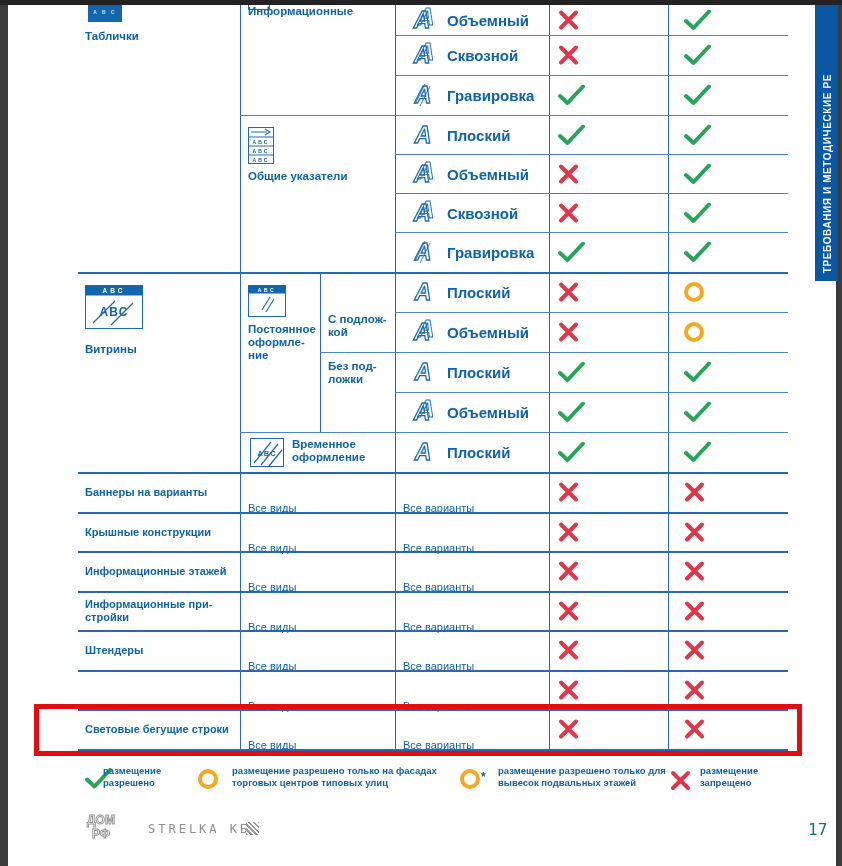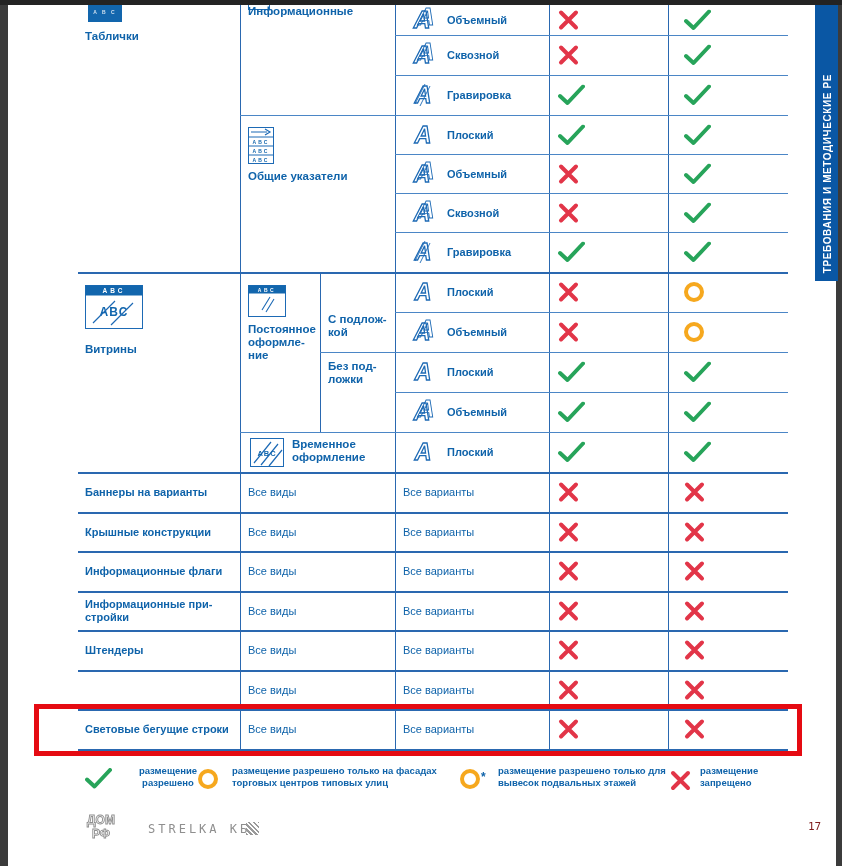--- a/index.html
+++ b/index.html
@@ -13,26 +13,26 @@
   .page{
     position:absolute;left:8px;top:5px;width:828px;height:861px;background:#ffffff;
   }
   
   .vl{position:absolute;width:1px;background:#2a68b0;}
   .hl{position:absolute;height:1px;background:#4b86c6;}
   .hm{position:absolute;height:2px;background:#2a68b0;}
   
   .cat{position:absolute;color:#0f63aa;font-size:11.5px;font-weight:bold;line-height:13px;}
   .typ{position:absolute;color:#0f63aa;font-size:11.5px;font-weight:bold;line-height:13px;}
-  .plain{color:#0f63aa;font-size:11px;font-weight:500;}
+  .plain{color:#0f63aa;font-size:11px;font-weight:500;margin-top:16px;}
   
   .vrow{position:absolute;left:387px;width:393px;}
   .vrow .ag{position:absolute;left:12px;top:50%;transform:translateY(-50%);}
   .vrow .vlabel{position:absolute;left:52px;top:50%;transform:translateY(-50%);
-     color:#0f63aa;font-size:11px;font-weight:600;white-space:nowrap;}
+     color:#0f63aa;font-size:15px;font-weight:600;white-space:nowrap;}
   .vrow .m1{position:absolute;left:163px;top:50%;transform:translateY(-50%);line-height:0;}
   .vrow .m2{position:absolute;left:289px;top:50%;transform:translateY(-50%);line-height:0;}
   
   .srow{position:absolute;left:70px;width:710px;}
   .srow .name{position:absolute;left:7px;top:50%;transform:translateY(-50%);
      color:#0f63aa;font-size:11px;font-weight:bold;width:158px;line-height:13px;}
   .srow .kinds{position:absolute;left:170px;top:50%;transform:translateY(-50%);}
   .srow .vars{position:absolute;left:325px;top:50%;transform:translateY(-50%);}
   .srow .m1{position:absolute;left:480px;top:50%;transform:translateY(-50%);line-height:0;}
   .srow .m2{position:absolute;left:606px;top:50%;transform:translateY(-50%);line-height:0;}
@@ -48,21 +48,21 @@
   .red-box{position:absolute;left:26px;top:699px;width:768px;height:52px;
      border:5px solid #e50b12;box-sizing:border-box;z-index:30;}
   
   .leg-mark{position:absolute;line-height:0;}
   .leg-text{position:absolute;color:#0f63aa;font-size:9.5px;font-weight:600;line-height:11.5px;}
   
   .brand{position:absolute;left:140px;top:817px;color:#8f8f8f;font-size:12px;letter-spacing:3px;
      font-family:"DejaVu Sans Mono","Liberation Mono",monospace;}
   .hatch{position:absolute;left:238px;top:817px;width:13px;height:13px;
      background:repeating-linear-gradient(45deg,#9a9a9a 0 1.5px,transparent 1.5px 3.5px);}
-  .pagenum{position:absolute;left:800px;top:815px;color:#7f1d1d;font-size:11px;
+  .pagenum{position:absolute;left:800px;top:815px;color:#0f766e;font-size:16px;
      font-family:"DejaVu Sans Mono","Liberation Mono",monospace;}
   
   .banner{position:absolute;left:815px;top:0;width:23px;height:281px;background:#0a57a4;
      overflow:hidden;z-index:20;}
   .banner span{position:absolute;bottom:8px;left:50%;
      writing-mode:vertical-rl;transform:translateX(-50%) rotate(180deg);
      color:#ffffff;font-size:10px;font-weight:bold;letter-spacing:0.6px;white-space:nowrap;}
 </style>
 </head>
 <body>
@@ -306,21 +306,21 @@
       <span class="kinds plain">Все виды</span>
       <span class="vars plain">Все варианты</span>
       <span class="m1"><svg width="21" height="21" viewBox="0 0 21 21">
             <path d="M3 3l15 15M18 3L3 18" fill="none" stroke="#e23548" stroke-width="4" stroke-linecap="round"></path>
           </svg></span>
       <span class="m2"><svg width="21" height="21" viewBox="0 0 21 21">
             <path d="M3 3l15 15M18 3L3 18" fill="none" stroke="#e23548" stroke-width="4" stroke-linecap="round"></path>
           </svg></span>
     </div>
     <div class="srow" style="top:546px;height:40px;">
-      <span class="name">Информационные флаги</span>
+      <span class="name">Информационные этажей</span>
       <span class="kinds plain">Все виды</span>
       <span class="vars plain">Все варианты</span>
       <span class="m1"><svg width="21" height="21" viewBox="0 0 21 21">
             <path d="M3 3l15 15M18 3L3 18" fill="none" stroke="#e23548" stroke-width="4" stroke-linecap="round"></path>
           </svg></span>
       <span class="m2"><svg width="21" height="21" viewBox="0 0 21 21">
             <path d="M3 3l15 15M18 3L3 18" fill="none" stroke="#e23548" stroke-width="4" stroke-linecap="round"></path>
           </svg></span>
     </div>
     <div class="srow" style="top:586px;height:39px;">
@@ -365,21 +365,21 @@
       <span class="m2"><svg width="21" height="21" viewBox="0 0 21 21">
             <path d="M3 3l15 15M18 3L3 18" fill="none" stroke="#e23548" stroke-width="4" stroke-linecap="round"></path>
           </svg></span>
     </div>
 
     <div class="red-box"></div>
 
     <span class="leg-mark" style="left:77px;top:763px;"><svg width="27" height="21" viewBox="0 0 27 21">
           <path d="M2 11.5l7.5 7L25 2" fill="none" stroke="#27a45a" stroke-width="4" stroke-linecap="round" stroke-linejoin="round"></path>
         </svg></span>
-    <div class="leg-text" style="left:120px;top:760px;width:80px;text-align:center;">размещение разрешено</div>
+    <div class="leg-text" style="left:95px;top:760px;width:80px;">размещение разрешено</div>
 
     <span class="leg-mark" style="left:190px;top:764px;"><span class="ring"></span></span>
     <div class="leg-text" style="left:224px;top:760px;width:228px;">размещение разрешено только на фасадах торговых центров типовых улиц</div>
 
     <span class="leg-mark" style="left:452px;top:764px;"><span class="ring"></span><span class="ast">*</span></span>
     <div class="leg-text" style="left:490px;top:760px;width:180px;">размещение разрешено только для вывесок подвальных этажей</div>
 
     <span class="leg-mark" style="left:662px;top:765px;"><svg width="21" height="21" viewBox="0 0 21 21">
           <path d="M3 3l15 15M18 3L3 18" fill="none" stroke="#e23548" stroke-width="4" stroke-linecap="round"></path>
         </svg></span>

